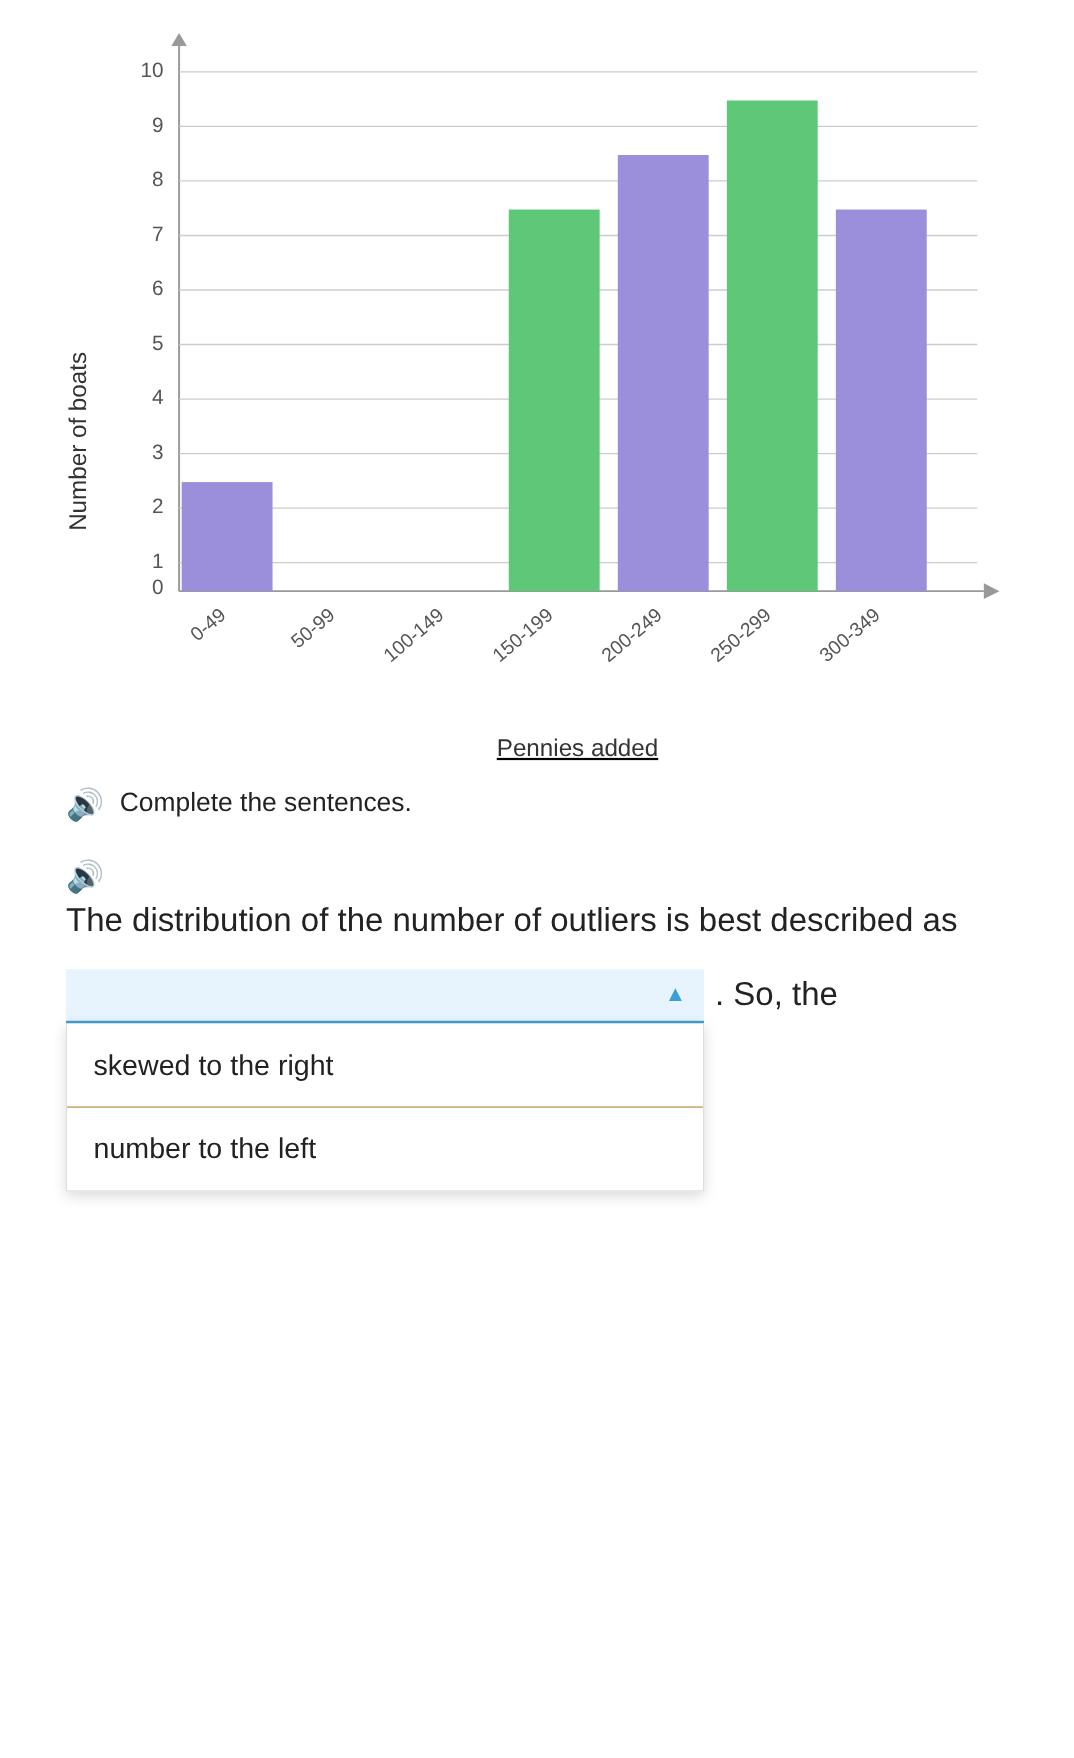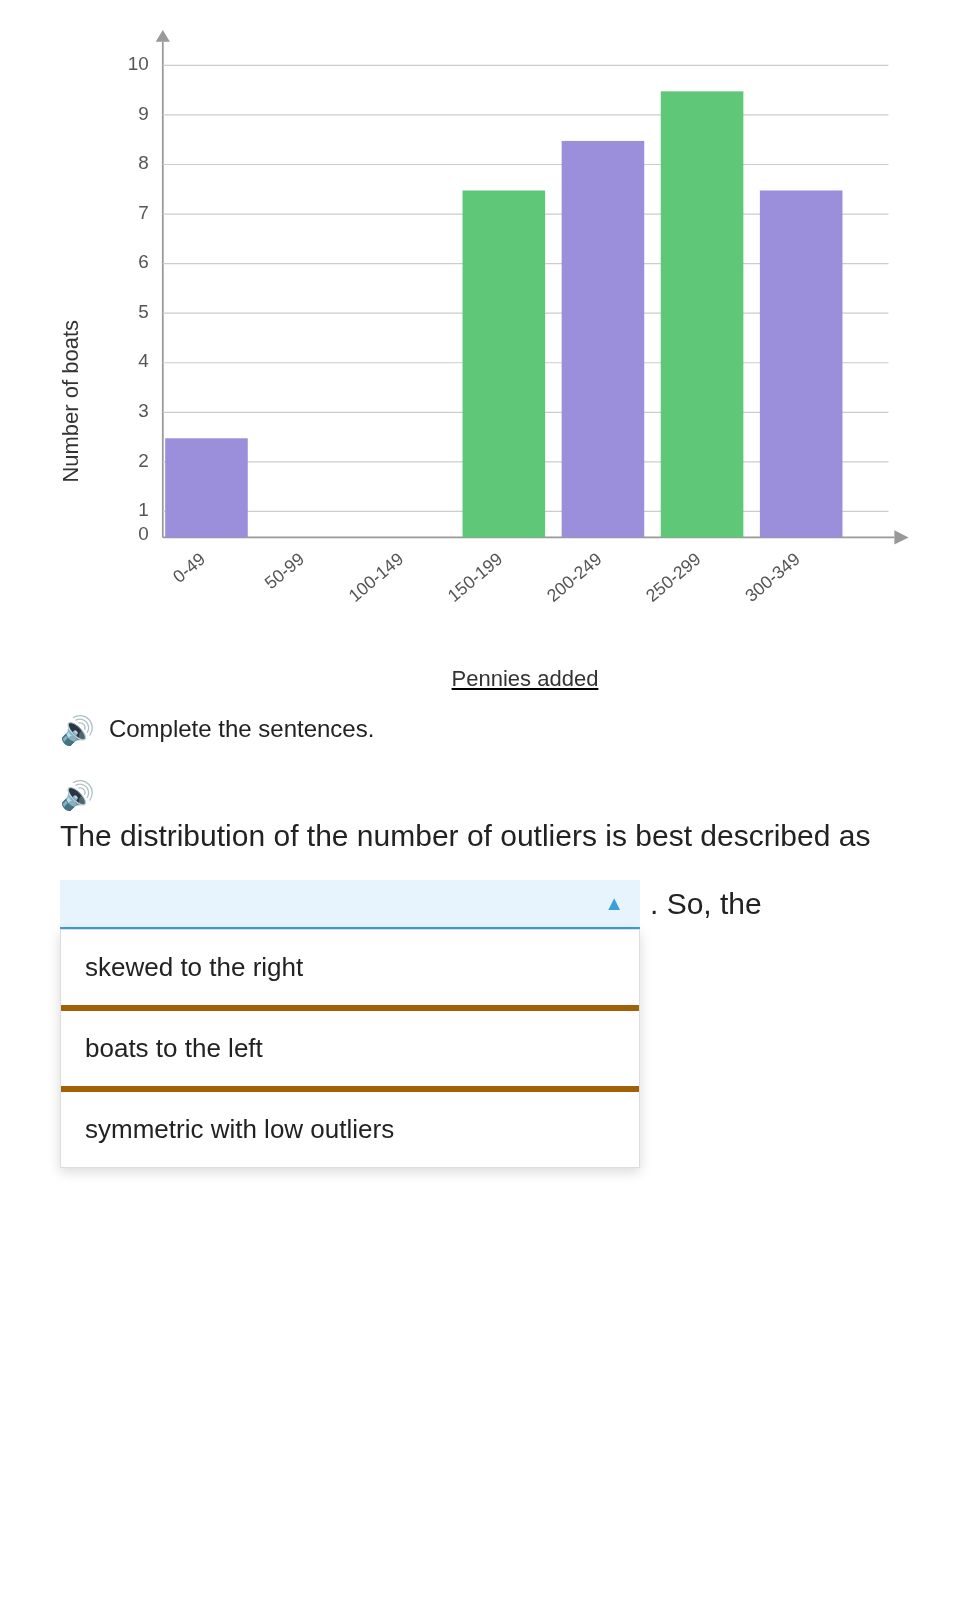--- a/index.html
+++ b/index.html
@@ -150,21 +150,21 @@
       box-shadow: 0 4px 12px rgba(0,0,0,0.15);
       margin-top: 0;
       z-index: 10;
       position: relative;
     }
 
     .dropdown-item {
       padding: 22px 24px;
       font-size: 26px;
       color: #222;
-      border-bottom: 6px solid #a16207;
+      border-bottom: 1px solid #a16207;
       cursor: pointer;
       background: #fff;
     }
 
     .dropdown-item:last-child {
       border-bottom: none;
     }
   </style>
 </head>
 <body>
@@ -257,18 +257,17 @@
   <div class="dropdown-wrapper">
     <div class="dropdown-trigger-row">
       <div class="dropdown-input">
         <span class="dropdown-arrow">▲</span>
       </div>
       <span class="so-the-text">. So, the</span>
     </div>
 
     <div class="dropdown-list">
       <div class="dropdown-item">skewed to the right</div>
-      <div class="dropdown-item">boats to the left</div>
-      <div class="dropdown-item">symmetric with low outliers</div>
+      <div class="dropdown-item">number to the left</div>
     </div>
   </div>
 
 </div>
 
 </body></html>

